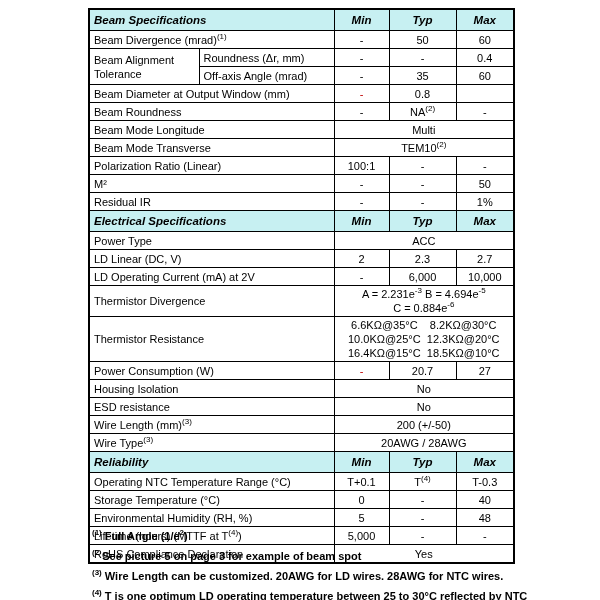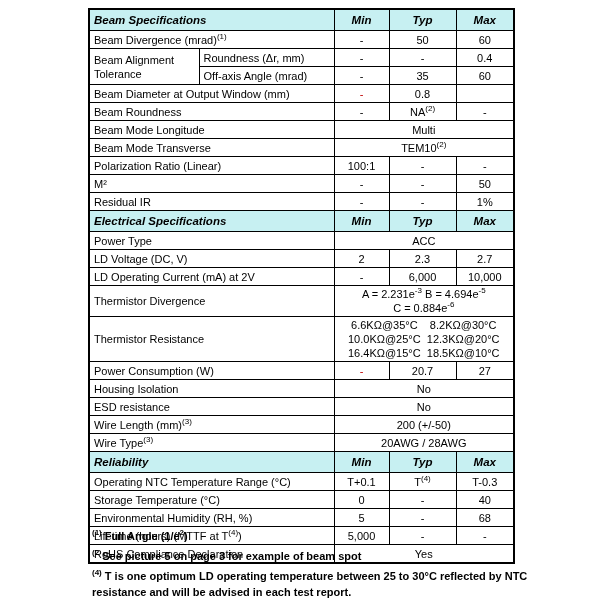--- a/index.html
+++ b/index.html
@@ -100,21 +100,21 @@
           <td class="sec label" colspan="2">Electrical Specifications</td>
           <td class="sec c">Min</td>
           <td class="sec c">Typ</td>
           <td class="sec c">Max</td>
         </tr>
         <tr>
           <td class="label" colspan="2">Power Type</td>
           <td class="c" colspan="3">ACC</td>
         </tr>
         <tr>
-          <td class="label" colspan="2">LD Voltage  (DC, V)</td>
+          <td class="label" colspan="2">LD Linear  (DC, V)</td>
           <td class="c">2</td>
           <td class="c">2.3</td>
           <td class="c">2.7</td>
         </tr>
         <tr>
           <td class="label" colspan="2">LD Operating Current (mA) at 2V</td>
           <td class="c">-</td>
           <td class="c">6,000</td>
           <td class="c">10,000</td>
         </tr>
@@ -163,32 +163,33 @@
         <tr>
           <td class="label" colspan="2">Storage Temperature (°C)</td>
           <td class="c">0</td>
           <td class="c">-</td>
           <td class="c">40</td>
         </tr>
         <tr>
           <td class="label" colspan="2">Environmental Humidity (RH, %)</td>
           <td class="c">5</td>
           <td class="c">-</td>
-          <td class="c">68</td>
+          <td class="c">48</td>
         </tr>
         <tr>
           <td class="label" colspan="2">Lifetime (hours) (MTTF at T<sup>(4)</sup>)</td>
           <td class="c">5,000</td>
           <td class="c">-</td>
           <td class="c">-</td>
         </tr>
         <tr>
           <td class="label" colspan="2">RoHS Compliance Declaration</td>
           <td class="c" colspan="3">Yes</td>
         </tr>
       </tbody>
   </table>
   <div class="footnotes">
       <div><sup>(1)</sup> Full Angle (1/e<sup>2</sup>)</div>
       <div><sup>(2</sup> See picture 5 on page 3 for example of beam spot</div>
+      <div><sup>(3)</sup> Wire Length can be customized. 20AWG for LD wires. 28AWG for NTC wires.</div>
       <div><sup>(4)</sup> T is one optimum LD operating temperature between 25 to 30°C reflected by NTC resistance  and will be advised in each test report.</div>
     </div>
 </div>
 
 </body></html>

